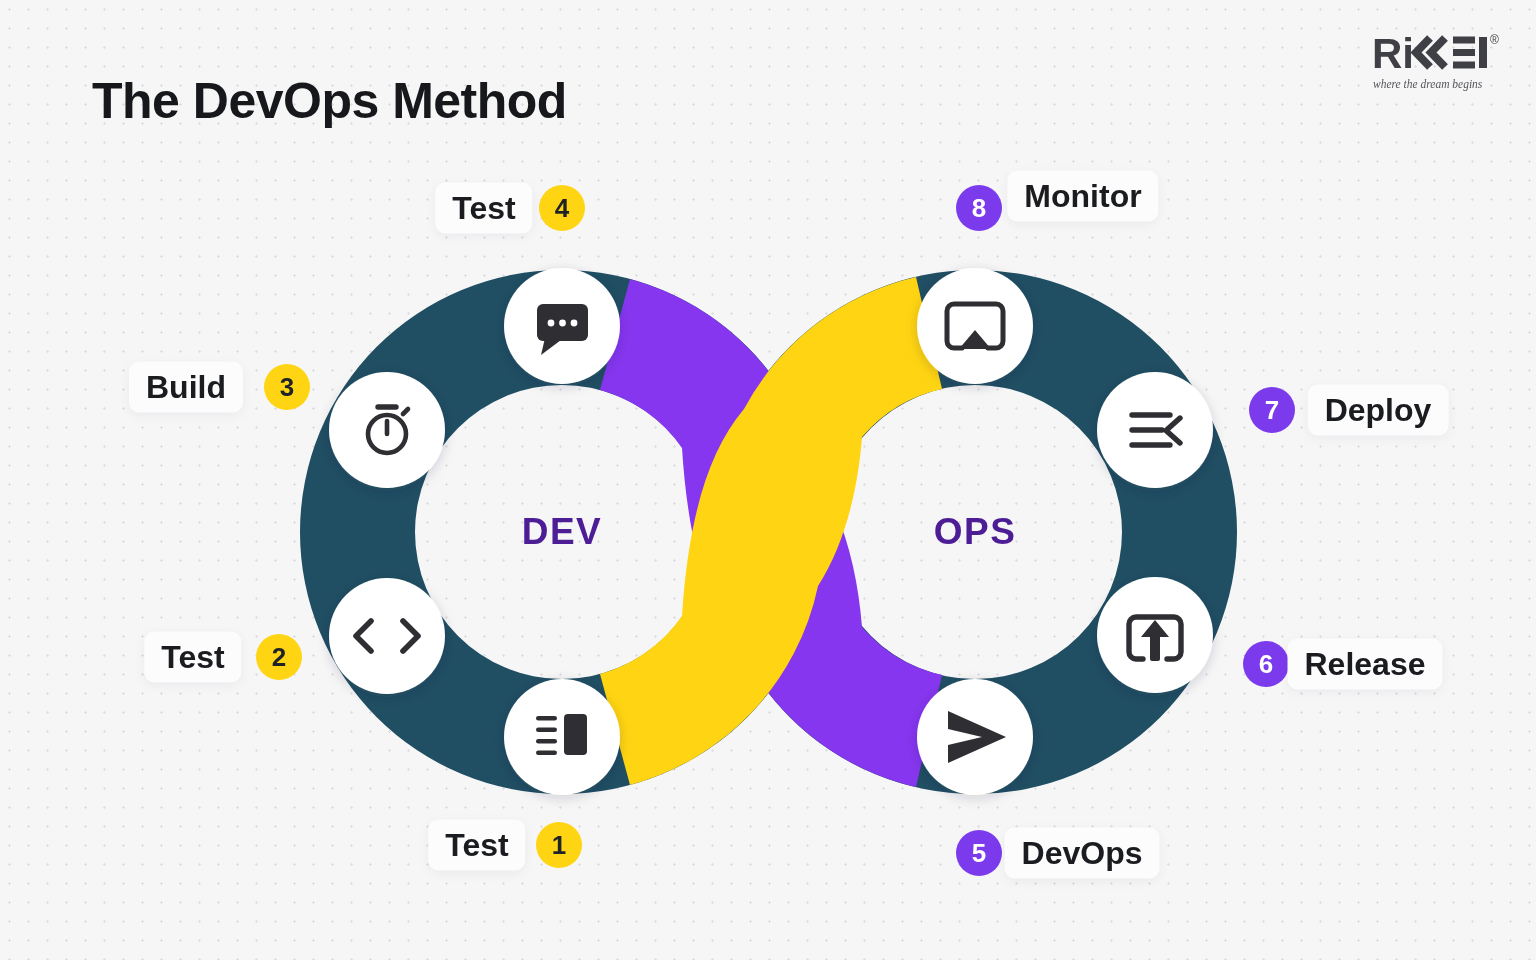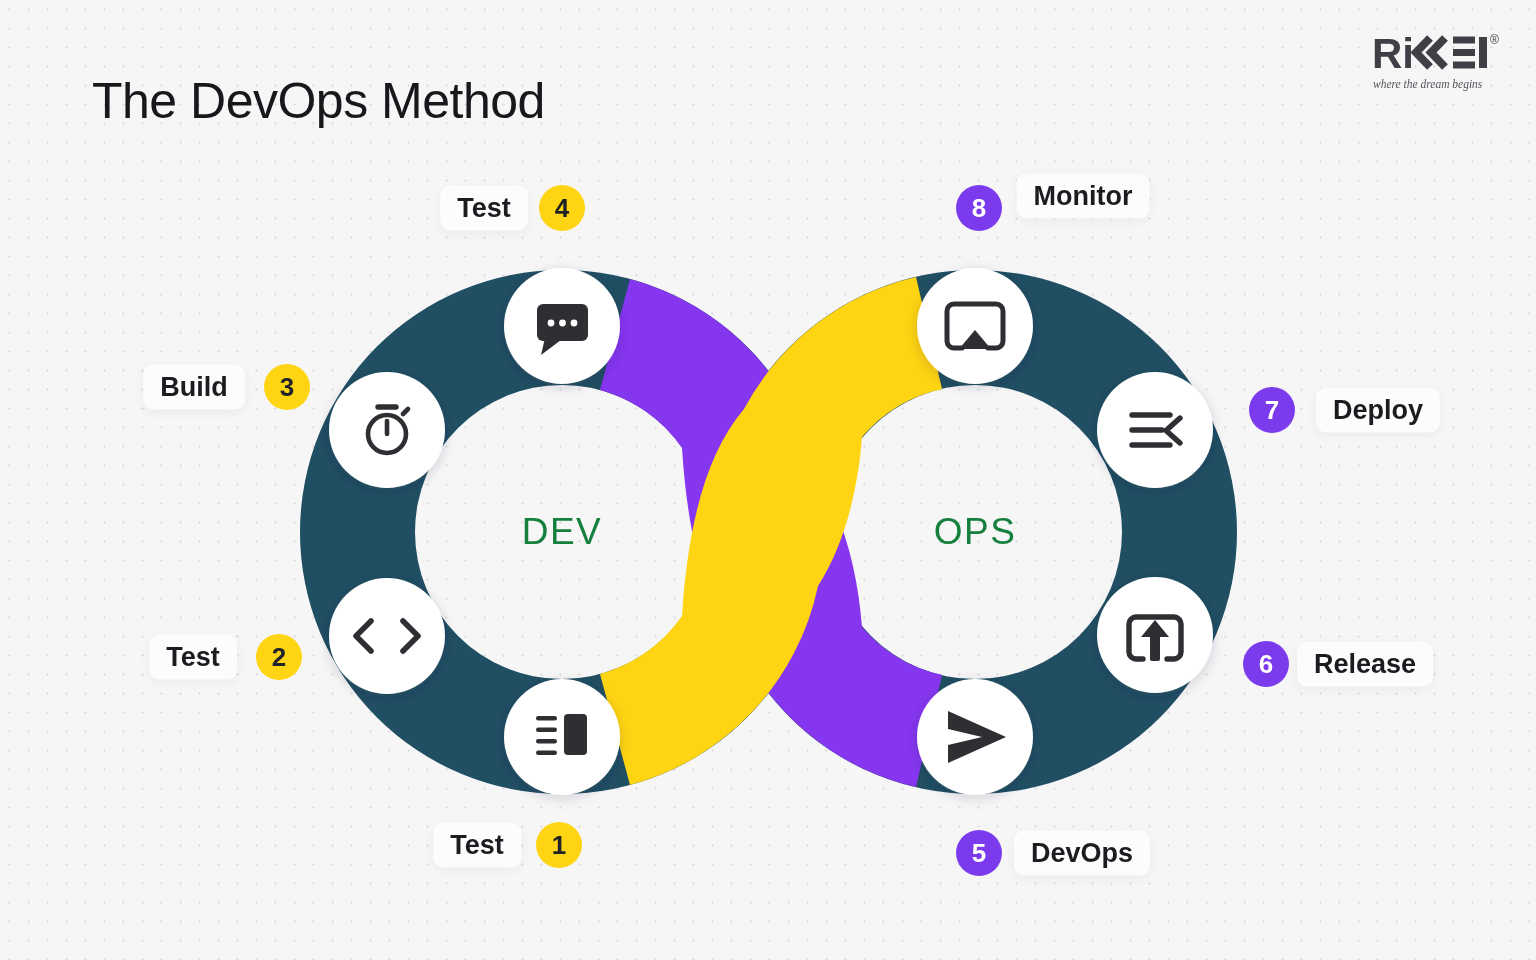--- a/index.html
+++ b/index.html
@@ -10,43 +10,43 @@
   body{
     width:1536px;height:960px;position:relative;overflow:hidden;
     font-family:"Liberation Sans", sans-serif;
     background-color:var(--bg);
     background-image:radial-gradient(circle, var(--dot) 1.3px, transparent 1.4px);
     background-size:19px 19px;
   }
   .abs{position:absolute;}
   .ctr{transform:translate(-50%,-50%);}
   #page-title{
-    left:92px;top:72px;font-size:50px;font-weight:normal;color:var(--ink);
+    left:92px;top:72px;font-size:50px;font-weight:bold;color:var(--ink);
     letter-spacing:-0.5px;
   }
   #diagram-svg{left:0;top:0;}
   .loop-center{
-    font-size:37px;font-weight:normal;color:#15803d;letter-spacing:1.5px;
+    font-size:37px;font-weight:bold;color:#4c1d95;letter-spacing:1.5px;
   }
   #dev-center{left:562px;top:532px;}
   #ops-center{left:975px;top:532px;text-align:right;}
   .pill{
     background:var(--pill);border-radius:10px;padding:7px 17px;
-    font-size:27px;font-weight:bold;color:#1B1C20;white-space:nowrap;
+    font-size:32px;font-weight:bold;color:#1B1C20;white-space:nowrap;
     box-shadow:0 3px 12px rgba(20,20,40,0.05);
   }
   .badge{
     width:46px;height:46px;border-radius:50%;
     display:flex;align-items:center;justify-content:center;
     font-size:26px;font-weight:bold;
   }
   .badge.dev{background:var(--yellow);color:#1F2328;}
   .badge.ops{background:var(--purple);color:#FFFFFF;}
   #pos-test-pill{left:484px;top:208px}   #pos-test-badge{left:562px;top:208px}
-  #pos-build-pill{left:194px;top:387px}  #pos-build-badge{left:287px;top:387px}
+  #pos-build-pill{left:186px;top:387px}  #pos-build-badge{left:287px;top:387px}
   #pos-code-pill{left:193px;top:657px}   #pos-code-badge{left:279px;top:657px}
   #pos-plan-pill{left:477px;top:845px}   #pos-plan-badge{left:559px;top:845px}
   #pos-monitor-badge{left:979px;top:208px}  #pos-monitor-pill{left:1083px;top:196px}
   #pos-operate-badge{left:1272px;top:410px} #pos-operate-pill{left:1378px;top:410px}
   #pos-deploy-badge{left:1266px;top:664px}  #pos-deploy-pill{left:1365px;top:664px}
   #pos-release-badge{left:979px;top:853px}  #pos-release-pill{left:1082px;top:853px}
   #logo-box{left:1372px;top:28px;}
   .ring{fill:var(--teal);}
   .band-purple{fill:var(--purple-band);}
   .band-yellow{fill:var(--yellow);}

